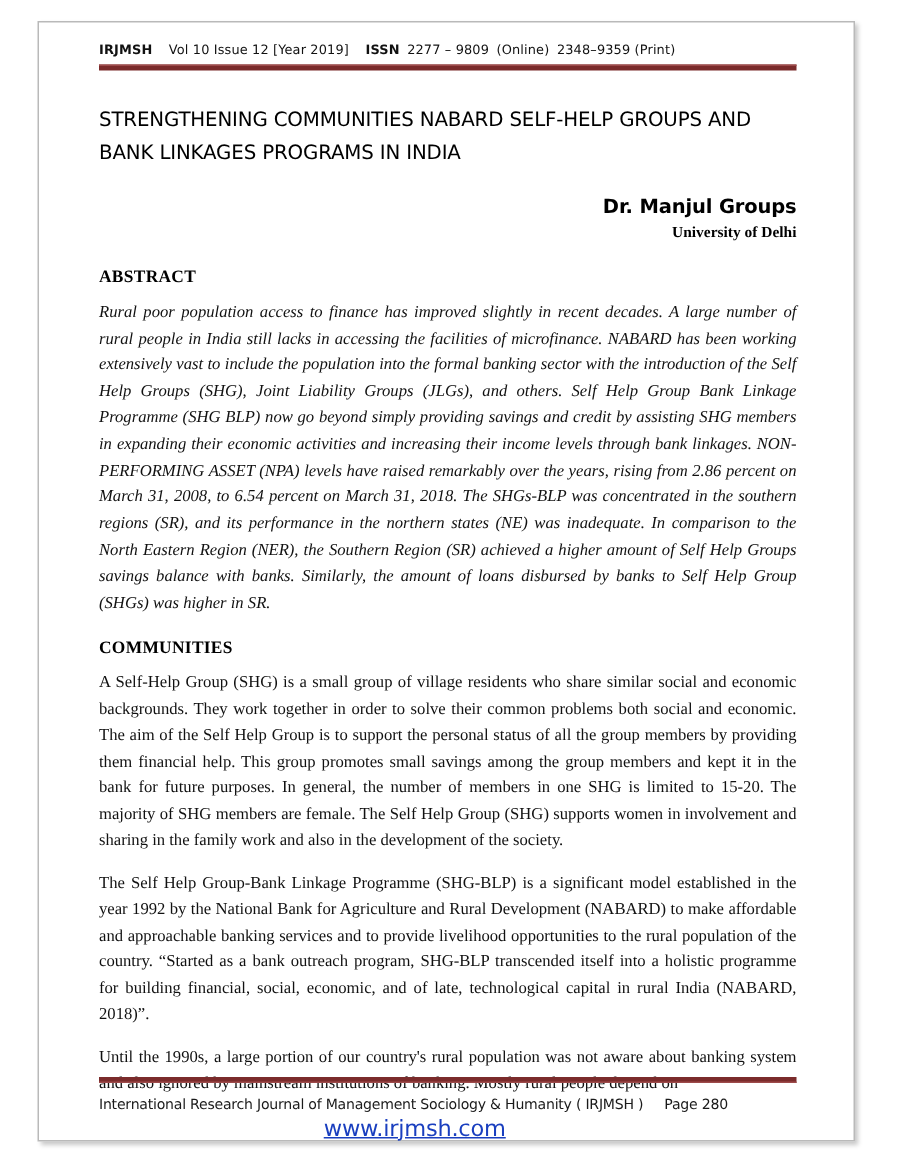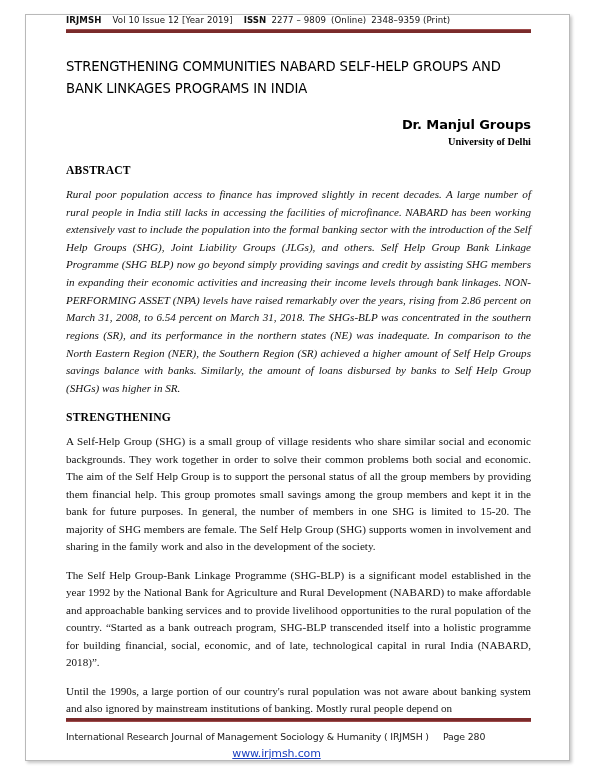--- a/index.html
+++ b/index.html
@@ -26,21 +26,21 @@
     width: 545px;
     height: 747px;
     background: #ffffff;
     border: 1px solid #b9b9b9;
     box-sizing: border-box;
     box-shadow: 2px 2px 3px rgba(0,0,0,0.22);
   }
   .page-inner {
     position: absolute;
     left: 40px;
-    top: 0;
+    top: 14px;
     width: 465px;
     box-sizing: border-box;
   }
 
   
   .running-head {
     font-family: "DejaVu Sans", sans-serif;
     font-size: 8.6px;
     color: #111111;
     letter-spacing: 0.1px;
@@ -145,21 +145,21 @@
     display: inline-block;
     margin-left: 14px;
   }
   .footer-url-wrap {
     text-align: center;
     margin-top: 1px;
     padding-right: 52px;
   }
   .footer-url {
     font-family: "DejaVu Sans", sans-serif;
-    font-size: 11px;
+    font-size: 15px;
     color: #1a3fbf;
     text-decoration: underline;
     letter-spacing: -0.15px;
     margin-left: 8px;
   }
 </style>
 </head>
 <body>
 
 <div class="page-canvas">
@@ -178,21 +178,21 @@
       </h1>
 
       <div class="author-block">
         <div class="author-name">Dr. Manjul Groups</div>
         <div class="author-affil">University of Delhi</div>
       </div>
 
       <div class="section-heading h-abstract">ABSTRACT</div>
       <p class="abstract-text">Rural poor population access to finance has improved slightly in recent decades. A large number of rural people in India still lacks in accessing the facilities of microfinance. NABARD has been working extensively vast to include the population into the formal banking sector with the introduction of the Self Help Groups (SHG), Joint Liability Groups (JLGs), and others. Self Help Group Bank Linkage Programme (SHG BLP)  now go beyond simply providing savings and credit by assisting SHG members in expanding their economic activities and increasing their income levels through bank linkages. NON-PERFORMING ASSET (NPA) levels have raised remarkably over the years, rising from 2.86 percent on March 31, 2008, to 6.54 percent on March 31, 2018. The SHGs-BLP was concentrated in the southern regions (SR), and its performance in the northern states (NE) was inadequate. In comparison to the North Eastern Region (NER), the Southern Region (SR) achieved a higher amount of Self Help Groups savings balance with banks. Similarly, the amount of loans disbursed by banks to Self Help Group (SHGs) was higher in SR.</p>
 
-      <div class="section-heading h-intro">STRENGTHENING</div>
+      <div class="section-heading h-intro">COMMUNITIES</div>
       <p class="body-para first">A Self-Help Group (SHG) is a small group of village residents who share similar social and economic backgrounds. They work together in order to solve their common problems both social and economic. The aim of the Self Help Group is to support the personal status of all the group members by providing them financial help. This group promotes small savings among the group members and kept it in the bank for future purposes. In general, the number of members in one SHG is limited to 15-20. The majority of SHG members are female. The Self Help Group (SHG) supports women in involvement and sharing in the family work and also in the development of the society.</p>
       <p class="body-para">The Self Help Group-Bank Linkage Programme (SHG-BLP) is a significant model established in the year 1992 by the National Bank for Agriculture and Rural Development (NABARD) to make affordable and approachable banking services and to provide livelihood opportunities to the rural population of the country. “Started as a bank outreach program, SHG-BLP transcended itself into a holistic programme for building financial, social, economic, and of late, technological capital in rural India (NABARD, 2018)”.</p>
       <p class="body-para">Until the 1990s, a large portion of our country's rural population was not aware about banking system and also ignored by mainstream institutions of banking. Mostly rural people depend on</p>
 
     </div>
 
     <div class="footer-zone">
       <div class="rule-footer-top"></div>
       <div class="footer-line">
         <span>International Research Journal of Management Sociology &amp; Humanity ( IRJMSH )</span><span class="footer-page">Page 280</span>

